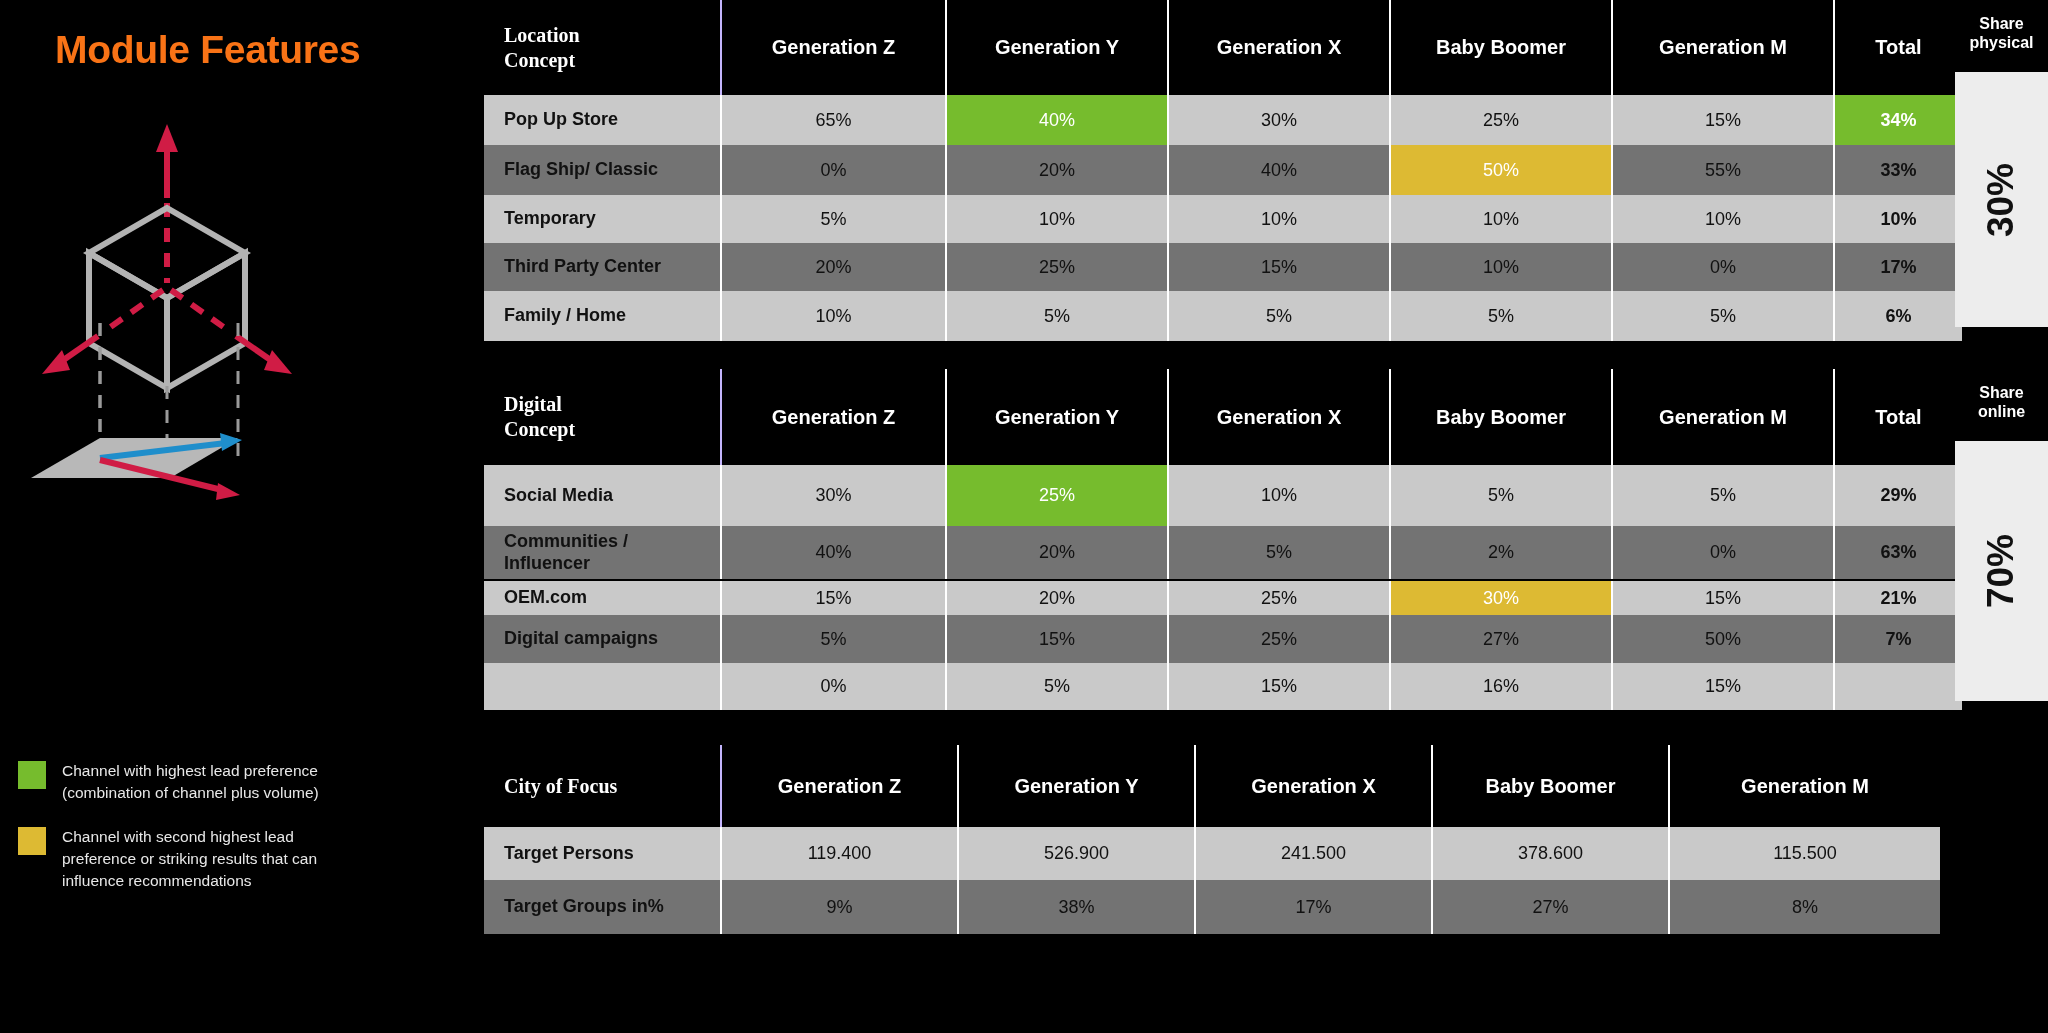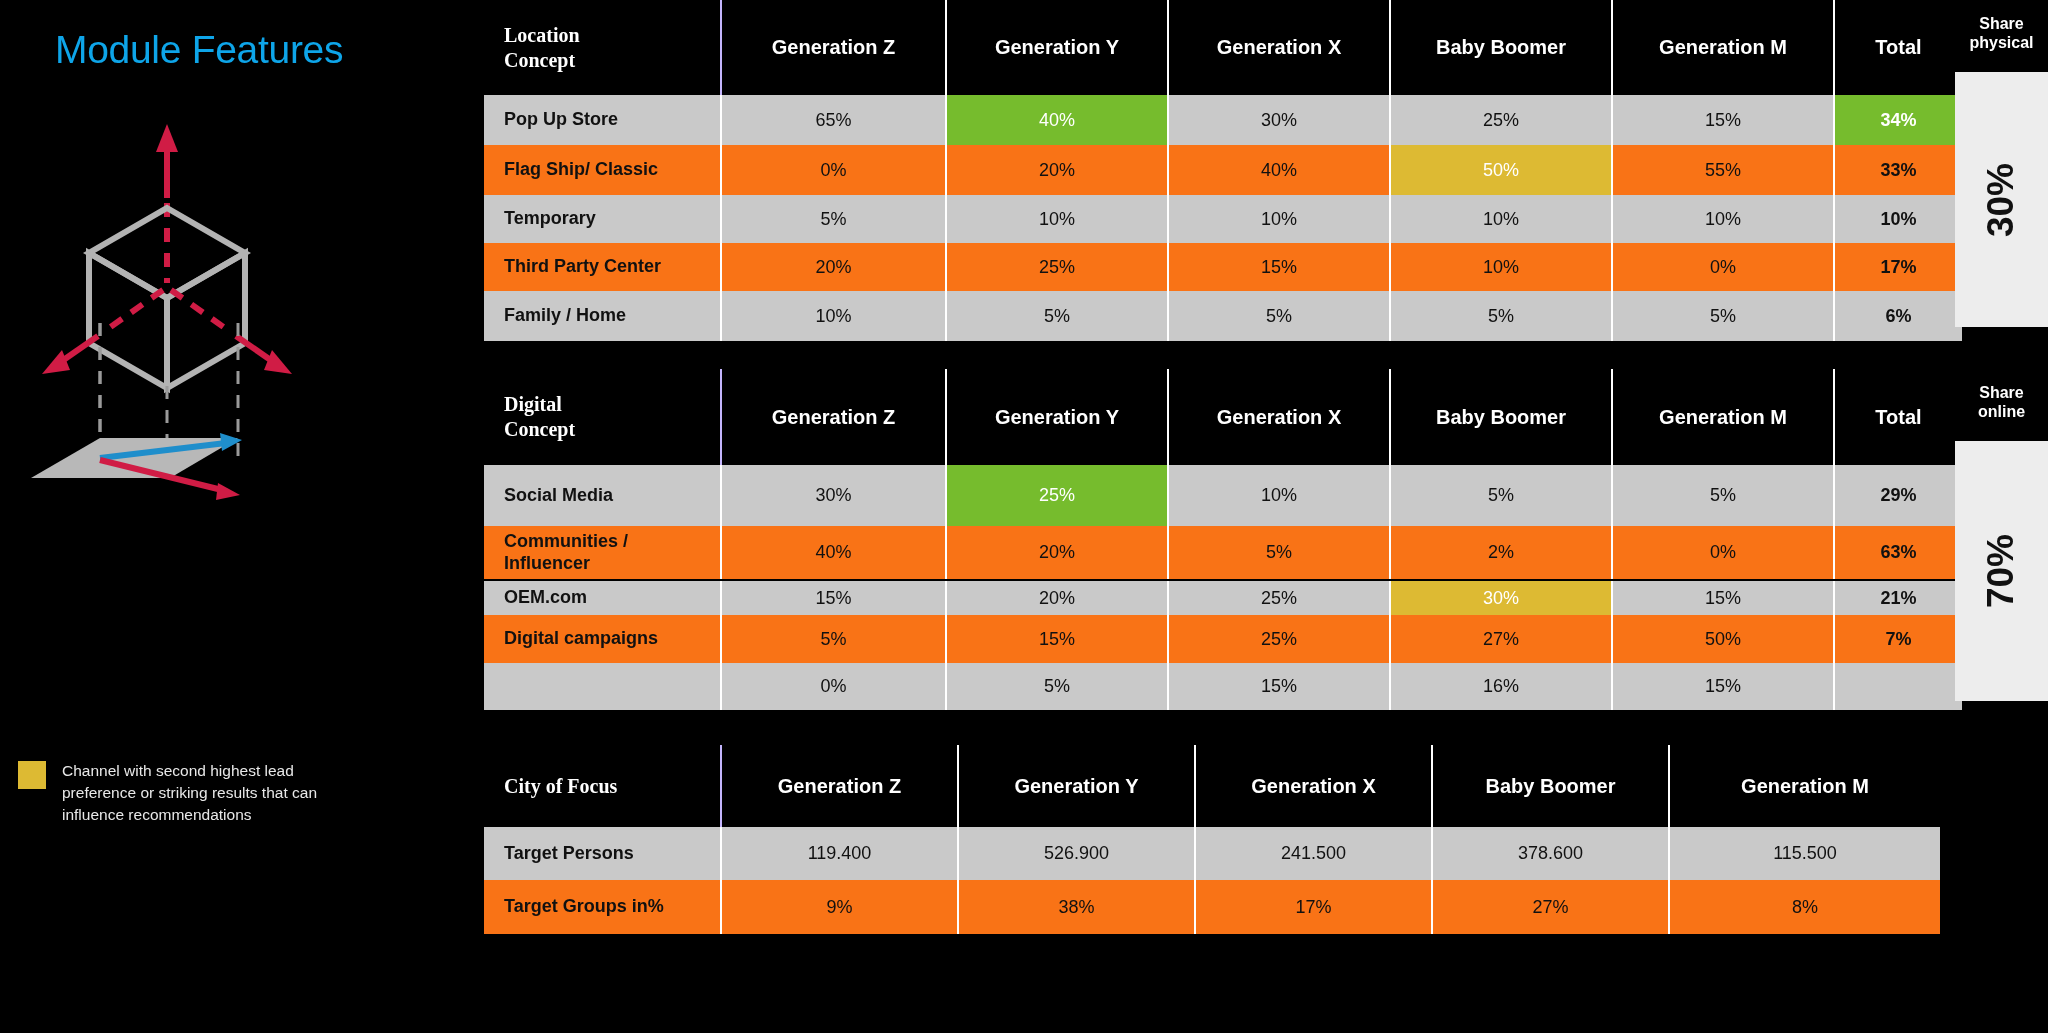--- a/index.html
+++ b/index.html
@@ -7,21 +7,21 @@
   body{
     width:2048px; height:1033px;
     font-family:"Liberation Sans", sans-serif;
     color:#fff; overflow:hidden; position:relative;
   }
 
   
   #left-panel{ position:absolute; left:0; top:0; width:370px; height:1033px; }
   #page-title{
     position:absolute; left:55px; top:28px;
-    font-size:39px; font-weight:normal; letter-spacing:-0.3px; color:#0ea5e9;
+    font-size:39px; font-weight:bold; letter-spacing:-0.3px; color:#f97316;
   }
   #module-diagram{ position:absolute; left:30px; top:118px; width:300px; height:520px; }
 
   
   #legend{ position:absolute; left:18px; top:760px; width:350px; }
   .legend-row{ display:flex; align-items:flex-start; margin-bottom:22px; }
   .legend-swatch{ width:28px; height:28px; flex:0 0 28px; margin-right:16px; margin-top:1px; }
   .legend-text{ font-size:15.5px; line-height:1.42; color:#e8e8e8; }
 
   
@@ -43,21 +43,21 @@
     font-size:18px; color:#111; text-align:center; vertical-align:middle;
     border-left:2px solid #fff; border-right:2px solid #fff;
     font-weight:normal;
   }
   .tbl td.rowlabel{
     text-align:left; padding-left:20px; font-weight:bold; font-size:18px;
     border-left:none; border-right:2px solid #fff; line-height:1.2;
   }
   .tbl td.total{ font-weight:bold; border-right:none; }
   .tbl tr.odd td{ background:#c9c9c9; }
-  .tbl tr.even td{ background:#f97316; }
+  .tbl tr.even td{ background:#737373; }
   td.hl-green{ background:#76bc2d !important; color:#fff !important; }
   td.hl-yellow{ background:#ddba33 !important; color:#fff !important; }
   tr.sep-below td{ border-bottom:2px solid #000; }
 
   
   .share-box{ position:absolute; }
   .share-label{
     color:#fff; font-size:16px; font-weight:bold; text-align:center;
     line-height:1.2;
   }
@@ -108,20 +108,24 @@
     <polygon points="70,338 208,338 140,378 1,378" fill="#b8b8b8" stroke="none" transform="translate(0,-18)"></polygon>
 
     <line x1="70" y1="340" x2="196" y2="325" stroke="#1f8ecb" stroke-width="6"></line>
     <polygon points="212,322 190,315 192,333" fill="#1f8ecb"></polygon>
 
     <line x1="70" y1="342" x2="192" y2="372" stroke="#d01c45" stroke-width="6"></line>
     <polygon points="210,377 188,365 186,382" fill="#d01c45"></polygon>
   </svg>
 
   <div id="legend">
+    <div class="legend-row">
+      <div class="legend-swatch" style="background:#76bc2d"></div>
+      <div class="legend-text">Channel with highest lead preference (combination of channel plus volume)</div>
+    </div>
     <div class="legend-row">
       <div class="legend-swatch" style="background:#ddba33"></div>
       <div class="legend-text">Channel with second highest lead preference or striking results that can influence recommendations</div>
     </div>
   </div>
 </div>
 
 <div class="tbl" id="table-location" style="left:484px; top:0px; width:1456px;">
   <table>
     <colgroup>

